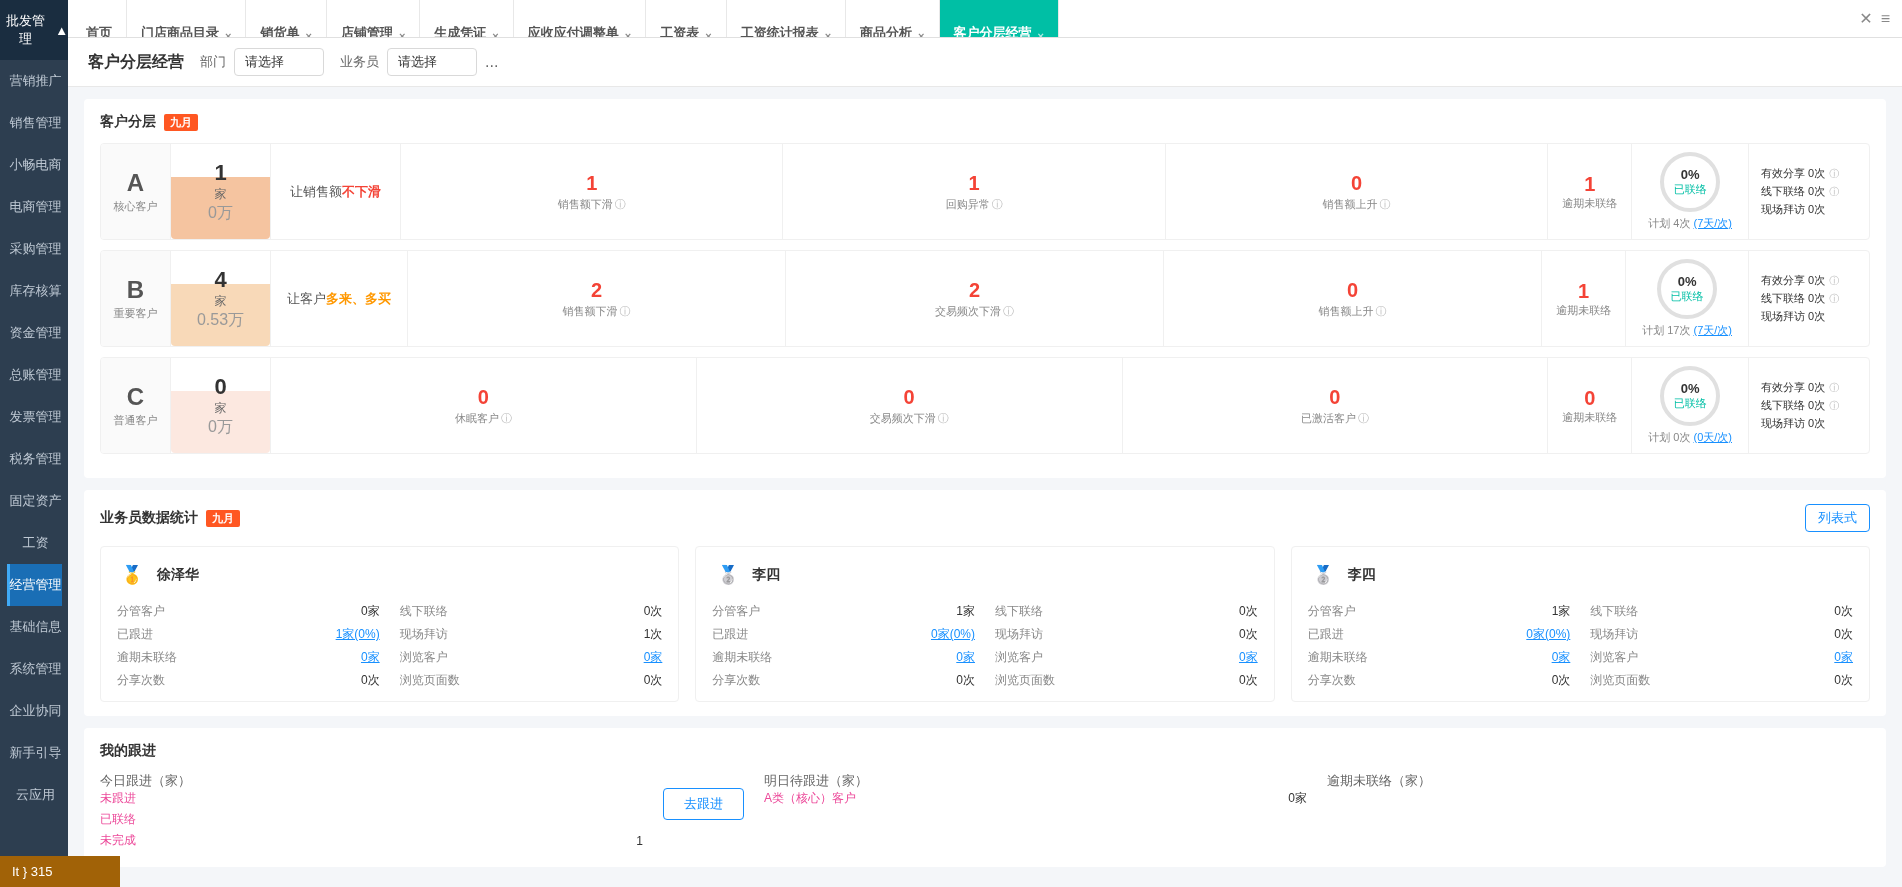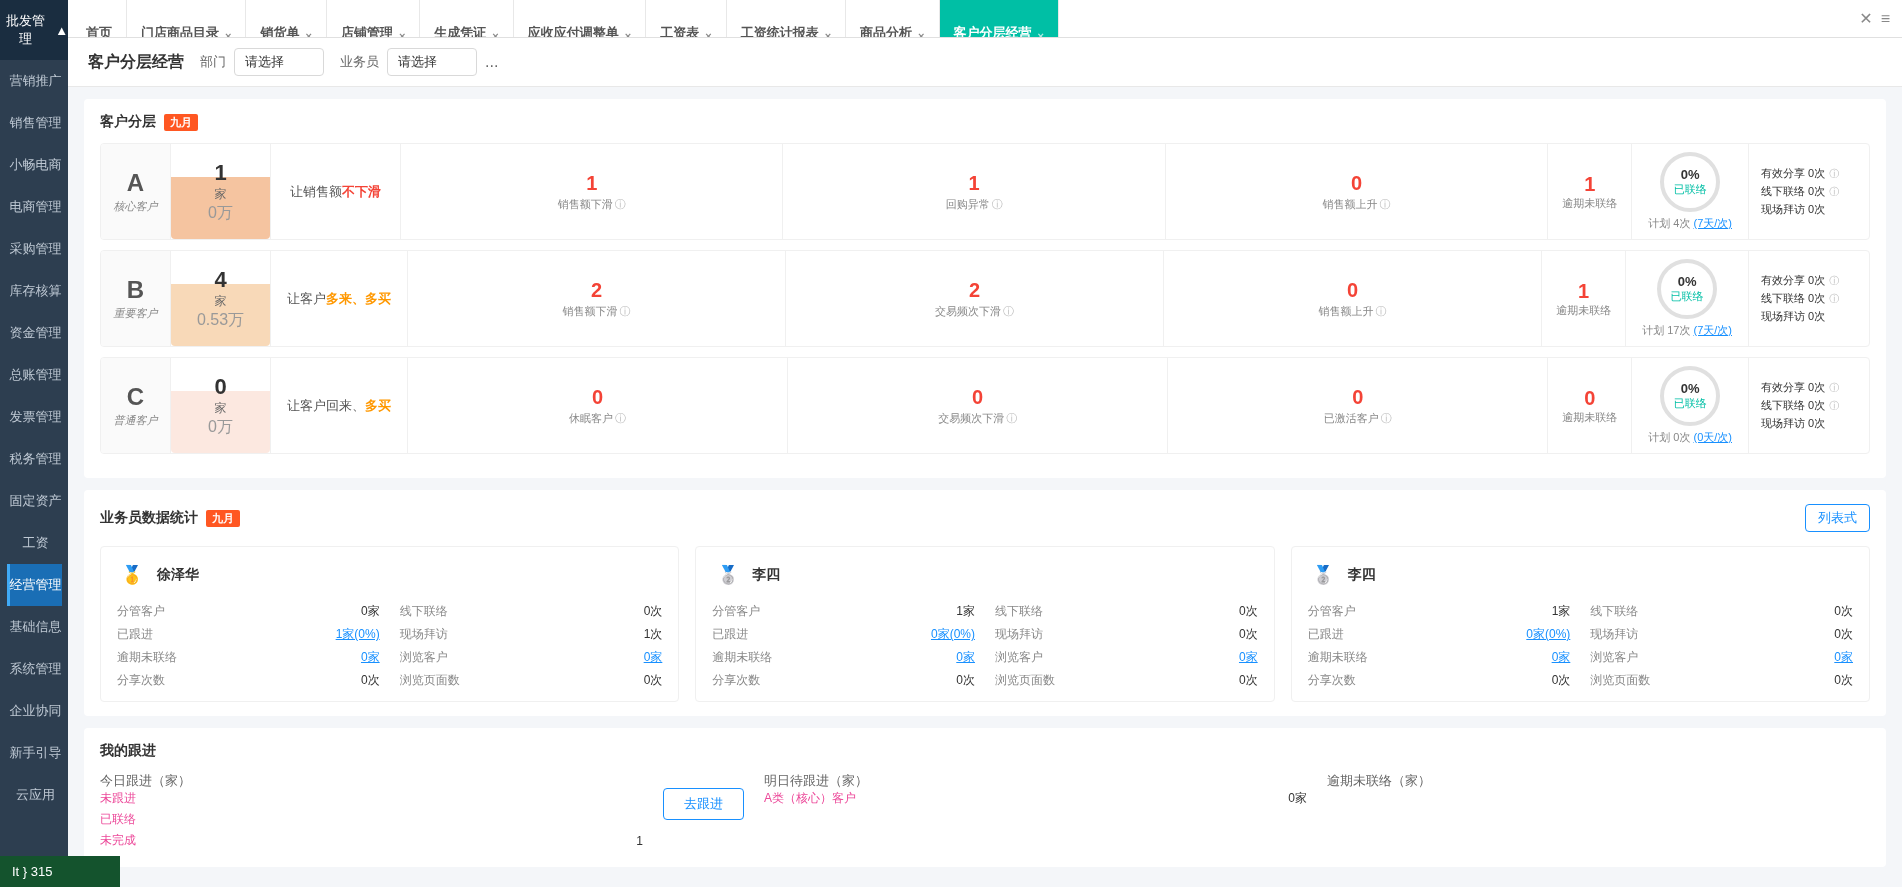--- a/index.html
+++ b/index.html
@@ -156,21 +156,21 @@
       flex-direction: column;
       align-items: center;
       justify-content: center;
       width: 70px;
       min-height: 70px;
       background: #fafafa;
       border-right: 1px solid #f0f0f0;
       padding: 8px;
     }
     .tier-letter { font-size: 24px; font-weight: bold; color: #555; }
-    .tier-name { font-size: 11px; color: #888; margin-top: 2px; font-style: italic; }
+    .tier-name { font-size: 11px; color: #888; margin-top: 2px; }
 
     .tier-count-cell {
       display: flex;
       flex-direction: column;
       align-items: center;
       justify-content: center;
       padding: 10px 16px;
       border-right: 1px solid #f0f0f0;
       position: relative;
     }
@@ -351,21 +351,21 @@
     .follow-row { display: flex; align-items: center; justify-content: space-between; font-size: 12px; color: #666; margin-bottom: 4px; }
     .follow-val { color: #333; }
     .follow-row-label { color: #ec4899; }
 
     
     .bottom-hint {
       position: fixed;
       bottom: 0;
       left: 0;
       width: 120px;
-      background: #14532d;
+      background: #a16207;
       color: #fff;
       padding: 8px 12px;
       font-size: 13px;
     }
   </style>
 </head>
 <body>
 
 <div class="sidebar">
   <div class="sidebar-header">
@@ -580,23 +580,20 @@
             <div class="tier-label-cell">
               <span class="tier-letter">C</span>
               <span class="tier-name">普通客户</span>
             </div>
             <div class="tier-count-cell" style="min-width: 100px;">
     <div class="tier-count-bg" style="background:#fce8e0;"></div>
     <span class="tier-count-number">0</span>
     <span class="tier-count-unit">家</span>
     <span class="tier-count-amount">0万</span>
   </div>
-            <div class="tier-suggestion">
-              <span>让客户回来、<span style="color:#ff9800;font-weight:bold;">多买</span></span>
-            </div>
             <div class="tier-stats">
               <div class="tier-stat-item">
       <span class="stat-number">0</span>
       <span class="stat-label">休眠客户 <span class="stat-icon">ⓘ</span></span>
     </div>
               <div class="tier-stat-item">
       <span class="stat-number">0</span>
       <span class="stat-label">交易频次下滑 <span class="stat-icon">ⓘ</span></span>
     </div>
               <div class="tier-stat-item">

